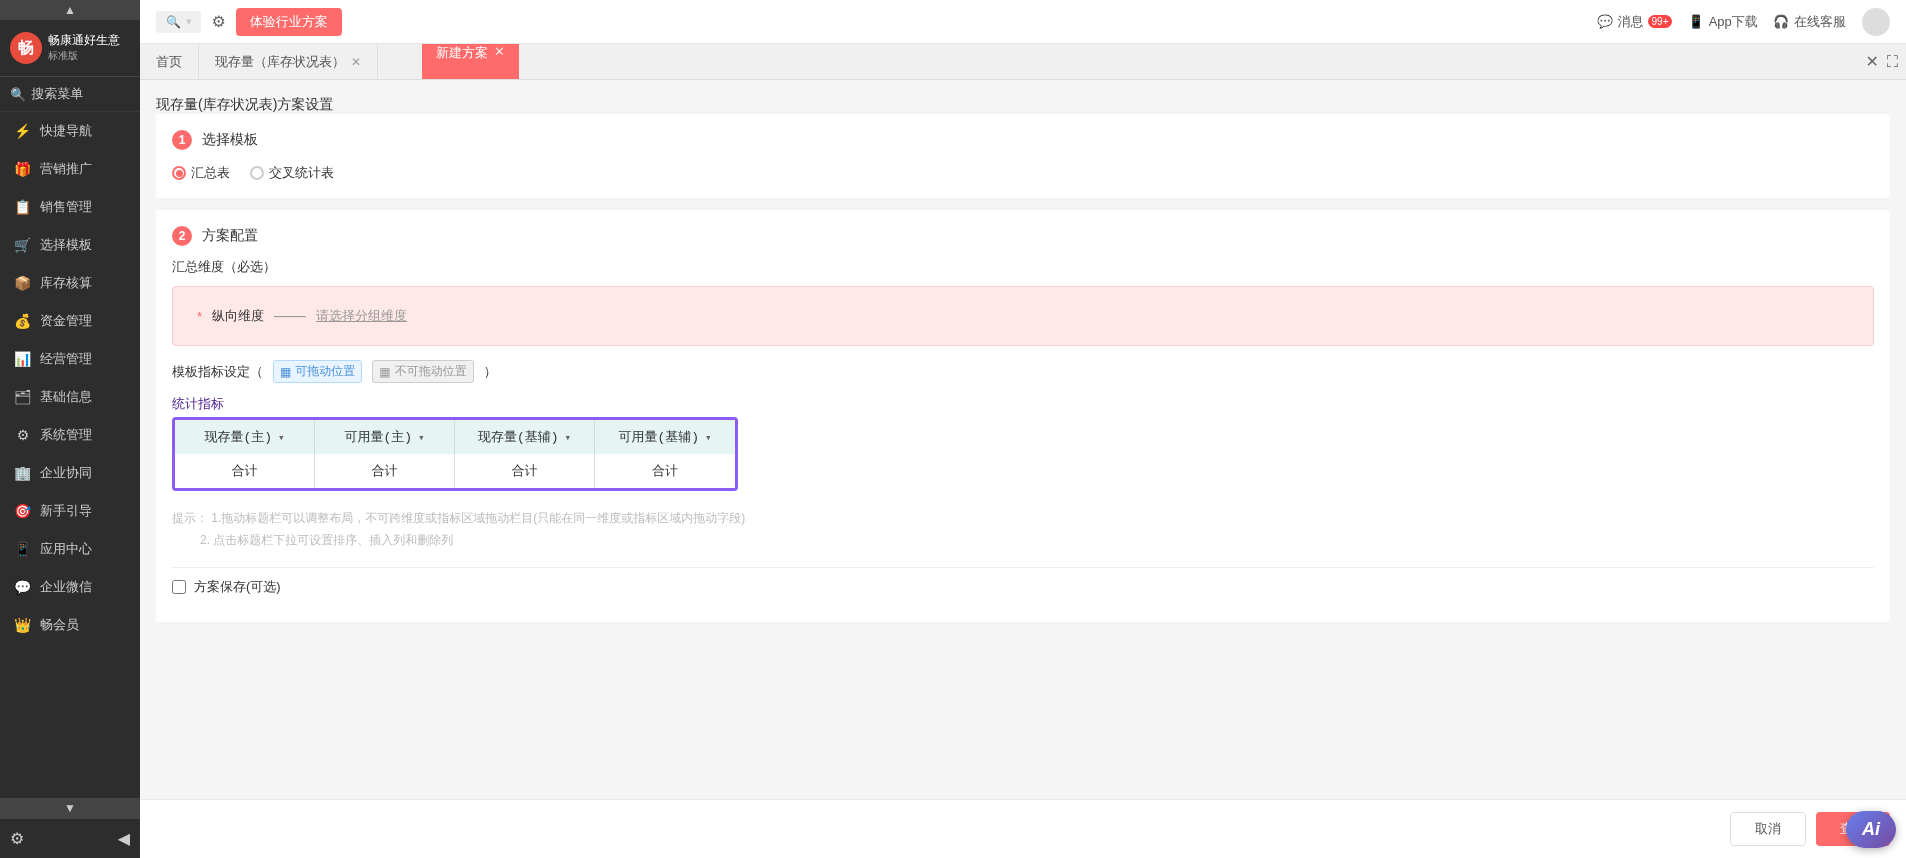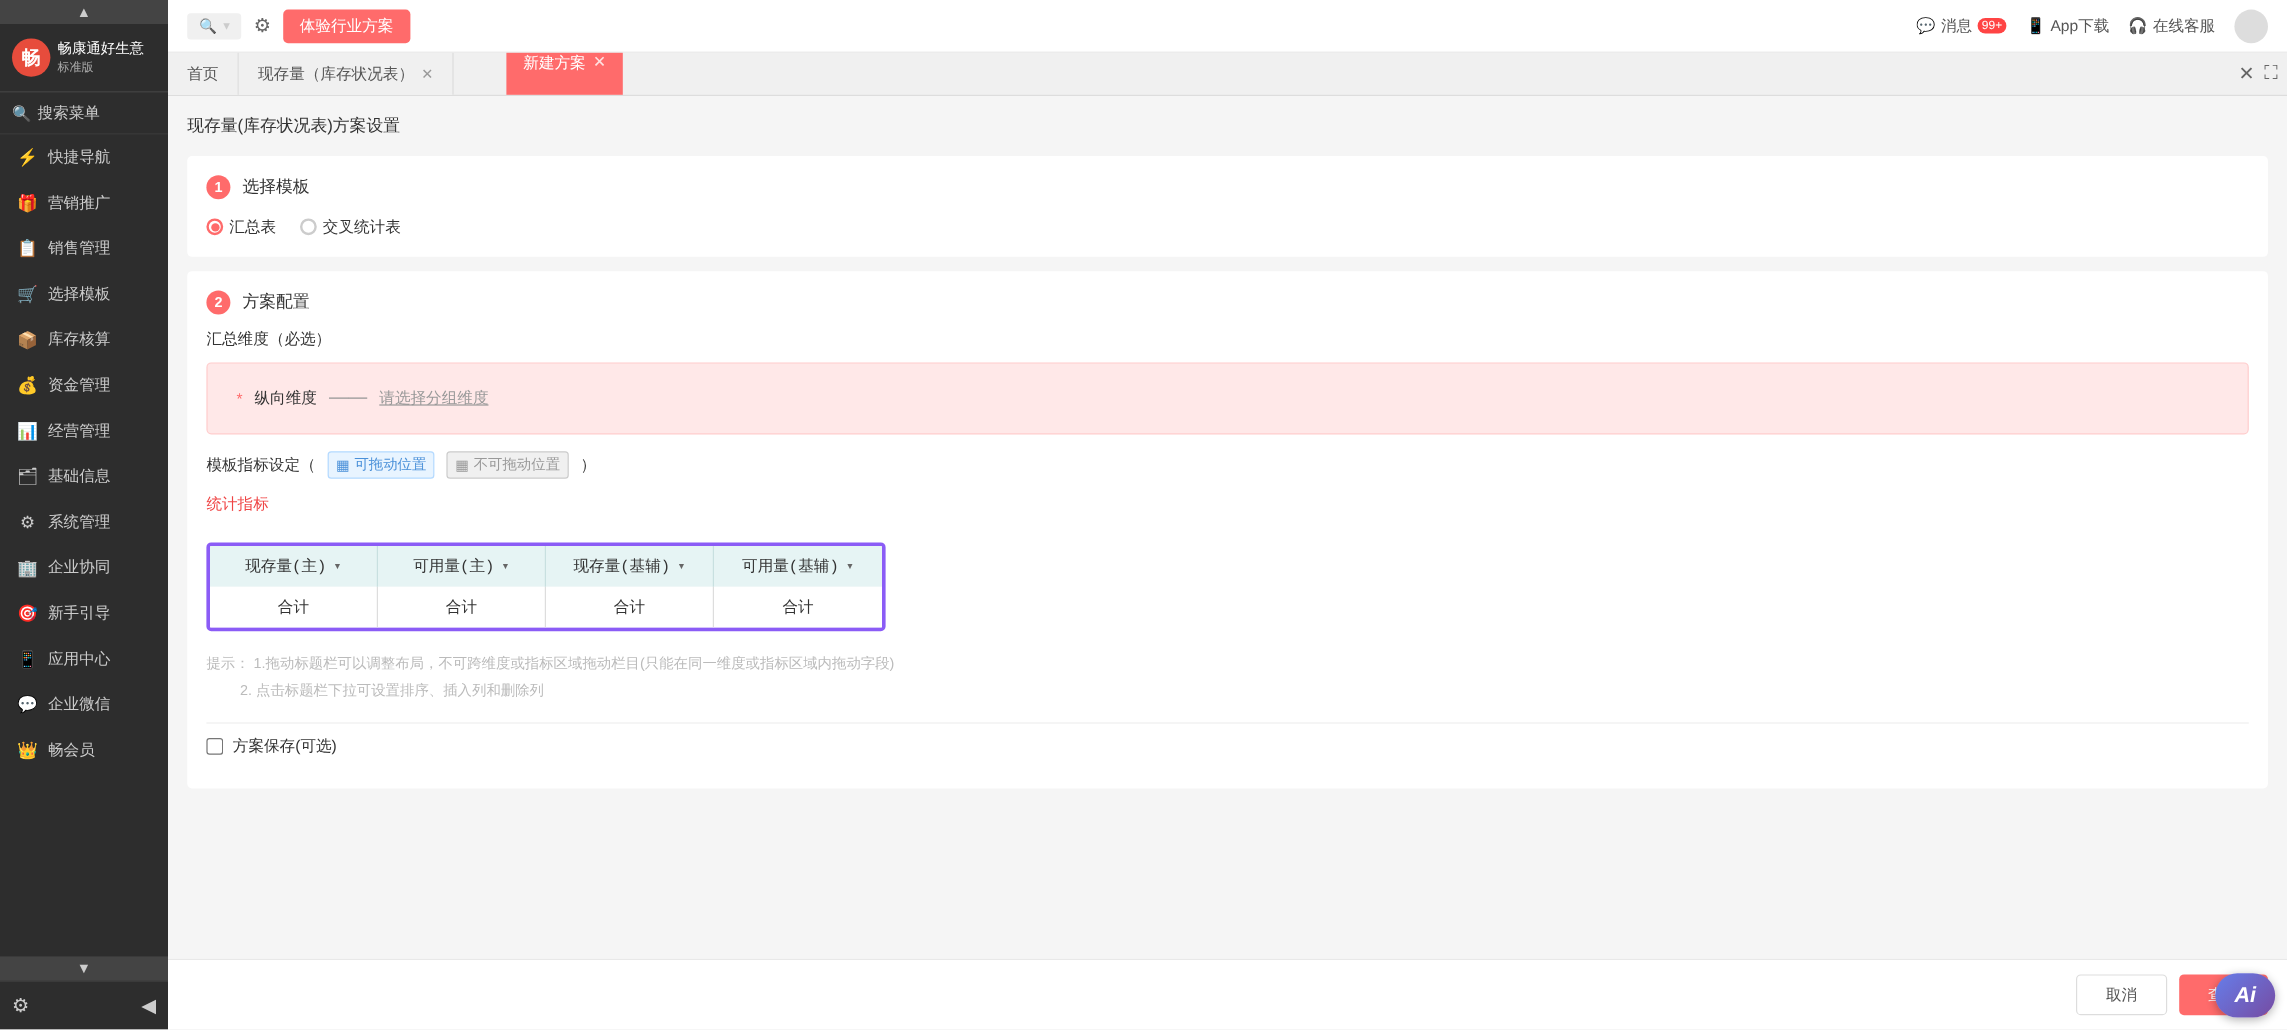--- a/index.html
+++ b/index.html
@@ -185,21 +185,21 @@
       display: flex; align-items: center; gap: 8px;
       padding: 0 8px;
       margin-left: auto;
     }
     .window-ctrl-btn {
       color: #666; cursor: pointer; font-size: 16px;
     }
 
     
     .page-title {
-      font-size: 14px; color: #333; margin-bottom: 16px; font-weight: normal;
+      font-size: 14px; color: #333; margin-bottom: 0; font-weight: normal;
     }
 
     .section {
       background: #fff;
       border-radius: 4px;
       padding: 16px;
       margin-bottom: 12px;
     }
 
     .section-step {
@@ -265,21 +265,21 @@
     .no-drag-badge {
       display: inline-flex; align-items: center; gap: 4px;
       background: #f0f0f0;
       border: 1px solid #ccc;
       border-radius: 3px;
       padding: 2px 6px;
       font-size: 12px; color: #999;
     }
 
     .stats-table-section { margin-top: 10px; }
-    .stats-label { color: #ef4444; font-size: 13px; margin-bottom: 23px; }
+    .stats-label { color: #4c1d95; font-size: 13px; margin-bottom: 4px; }
 
     .stats-table {
       border: 3px solid #8b5cf6;
       border-radius: 4px;
       overflow: hidden;
       width: auto;
       display: inline-block;
       font-family: Liberation Mono, monospace;
     }
     .stats-table-header {

